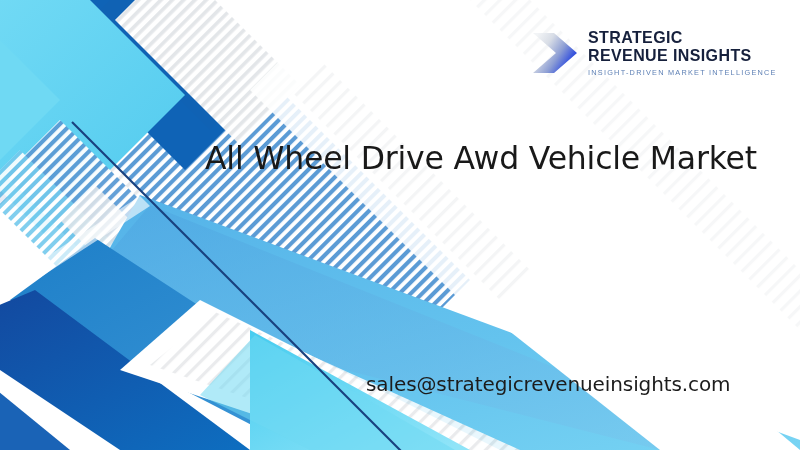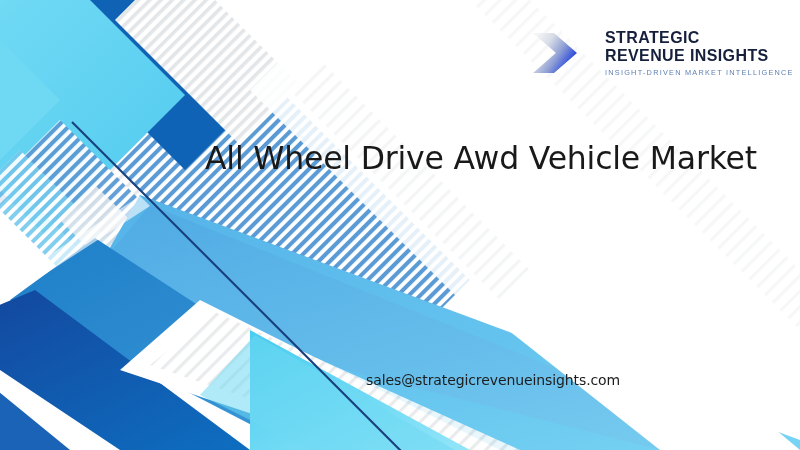--- a/index.html
+++ b/index.html
@@ -42,21 +42,20 @@
   .logo-mark {
     width: 54px;
     height: 52px;
     flex: 0 0 54px;
     margin-right: 4px;
   }
   .logo-text {
     display: flex;
     flex-direction: column;
     justify-content: center;
-    margin-left: 17px;
   }
   .logo-line1, .logo-line2 {
     font-family: "Liberation Sans", sans-serif;
     font-weight: bold;
     font-size: 16.5px;
     letter-spacing: 0.4px;
     color: #16203c;
     line-height: 1.06;
     transform: scaleX(0.97);
     transform-origin: left center;
@@ -88,21 +87,21 @@
     white-space: nowrap;
   }
 
   
   .email {
     position: absolute;
     left: 366px;
     top: 372px;
     font-family: "DejaVu Sans", sans-serif;
     font-weight: 400;
-    font-size: 14px;
+    font-size: 20px;
     color: #1c1c1c;
     letter-spacing: -0.1px;
     white-space: nowrap;
   }
 </style>
 </head>
 <body>
 
 <div id="slide">
 

